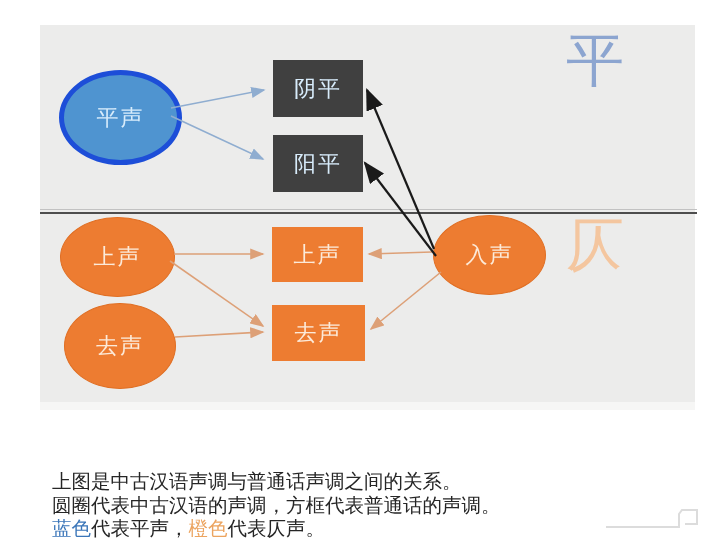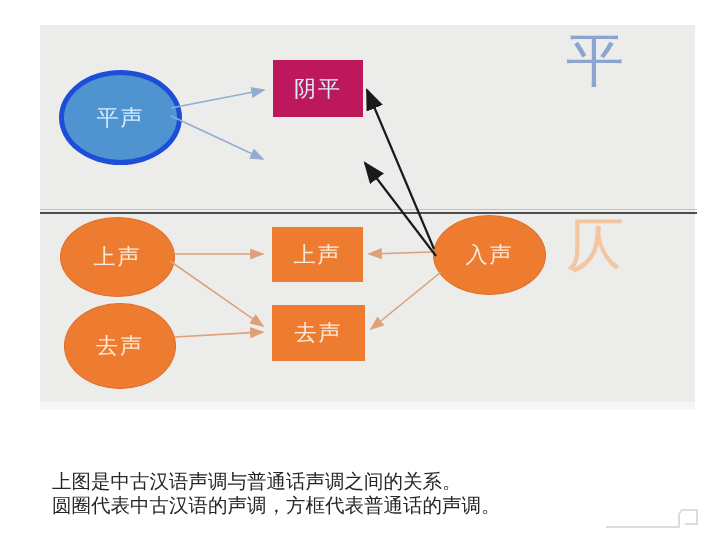--- a/index.html
+++ b/index.html
@@ -27,21 +27,21 @@
     position:absolute;left:40px;top:212px;width:657px;height:2px;
     background:#4d4d4d;
   }
   .node{
     position:absolute;
     display:flex;align-items:center;justify-content:center;
     font-size:22px;letter-spacing:2px;
   }
   .ellipse{border-radius:50%;}
   .blue-shape{background:#4f94d0;color:#d8ecfb;border:5px solid #1d4ed8;}
-  .blue-box{background:#be185d;color:#d8ecfb;}
+  .blue-box{background:#404040;color:#d8ecfb;}
   .orange-shape{background:#ed7c31;color:#fcead9;border:1px solid #e06f24;}
   .orange-box{background:#ed7c31;color:#fcead9;}
   .big-char{
     position:absolute;
     font-size:58px;line-height:1;
     user-select:none;
   }
   .big-ping{left:566px;top:32px;color:#8ca5d0;}
   .big-ze{left:566px;top:216px;color:#f4c69f;}
   svg.overlay{
@@ -79,20 +79,23 @@
   <div class="node ellipse orange-shape" style="left:64px;top:303px;width:110px;height:84px;">
     <span>去声</span>
   </div>
   <div class="node ellipse orange-shape" style="left:433px;top:215px;width:111px;height:78px;">
     <span>入声</span>
   </div>
 
   <div class="node blue-box" style="left:273px;top:60px;width:90px;height:57px;">
     <span>阴平</span>
   </div>
+  <div class="node blue-box" style="left:273px;top:135px;width:90px;height:57px;">
+    <span>阳平</span>
+  </div>
   <div class="node orange-box" style="left:272px;top:227px;width:91px;height:55px;">
     <span>上声</span>
   </div>
   <div class="node orange-box" style="left:272px;top:305px;width:93px;height:56px;">
     <span>去声</span>
   </div>
 
   <svg class="overlay" viewBox="0 0 720 545" xmlns="http://www.w3.org/2000/svg">
     <defs>
       <marker id="arrBlue" markerWidth="9" markerHeight="7" refX="8" refY="3.5" orient="auto">
@@ -117,15 +120,16 @@
 
     <line x1="434" y1="249" x2="367" y2="90" stroke="#1a1a1a" stroke-width="2.2" marker-end="url(#arrBlack)"></line>
     <line x1="436" y1="256" x2="365" y2="163" stroke="#1a1a1a" stroke-width="2.2" marker-end="url(#arrBlack)"></line>
 
     <polyline points="606,527 679,527 679,514 682,510 697,510 697,524 685,524" fill="none" stroke="#dcdcdc" stroke-width="2"></polyline>
   </svg>
 
   <div class="caption">
     <p>上图是中古汉语声调与普通话声调之间的关系。</p>
     <p>圆圈代表中古汉语的声调，方框代表普通话的声调。</p>
+    <p><span class="cap-blue">蓝色</span><span>代表平声，</span><span class="cap-orange">橙色</span><span>代表仄声。</span></p>
   </div>
 
 </div>
 
 </body></html>

